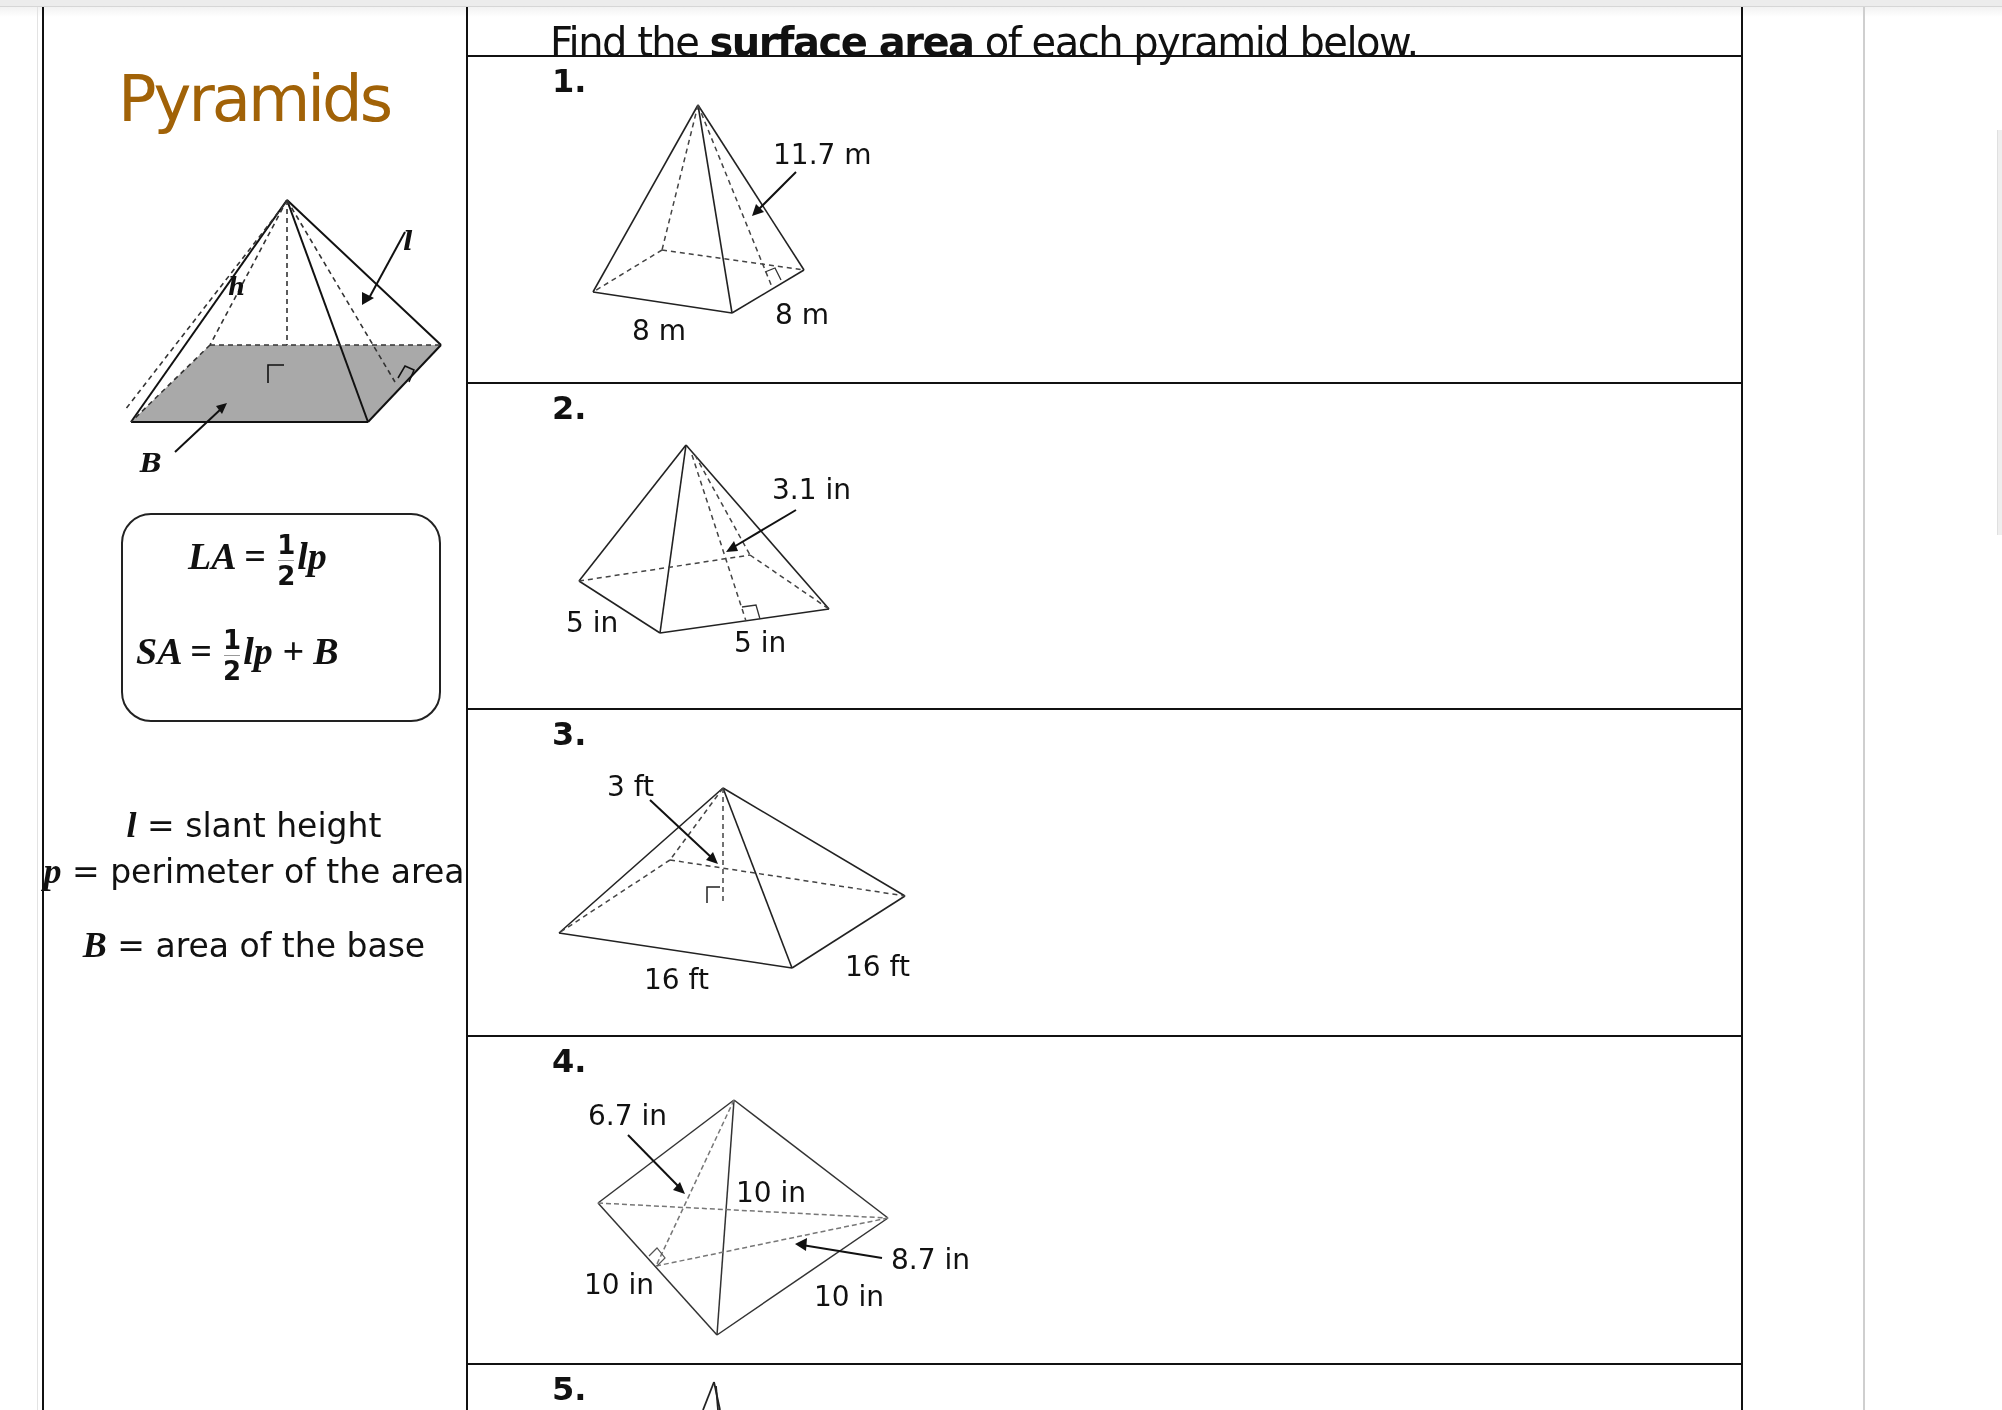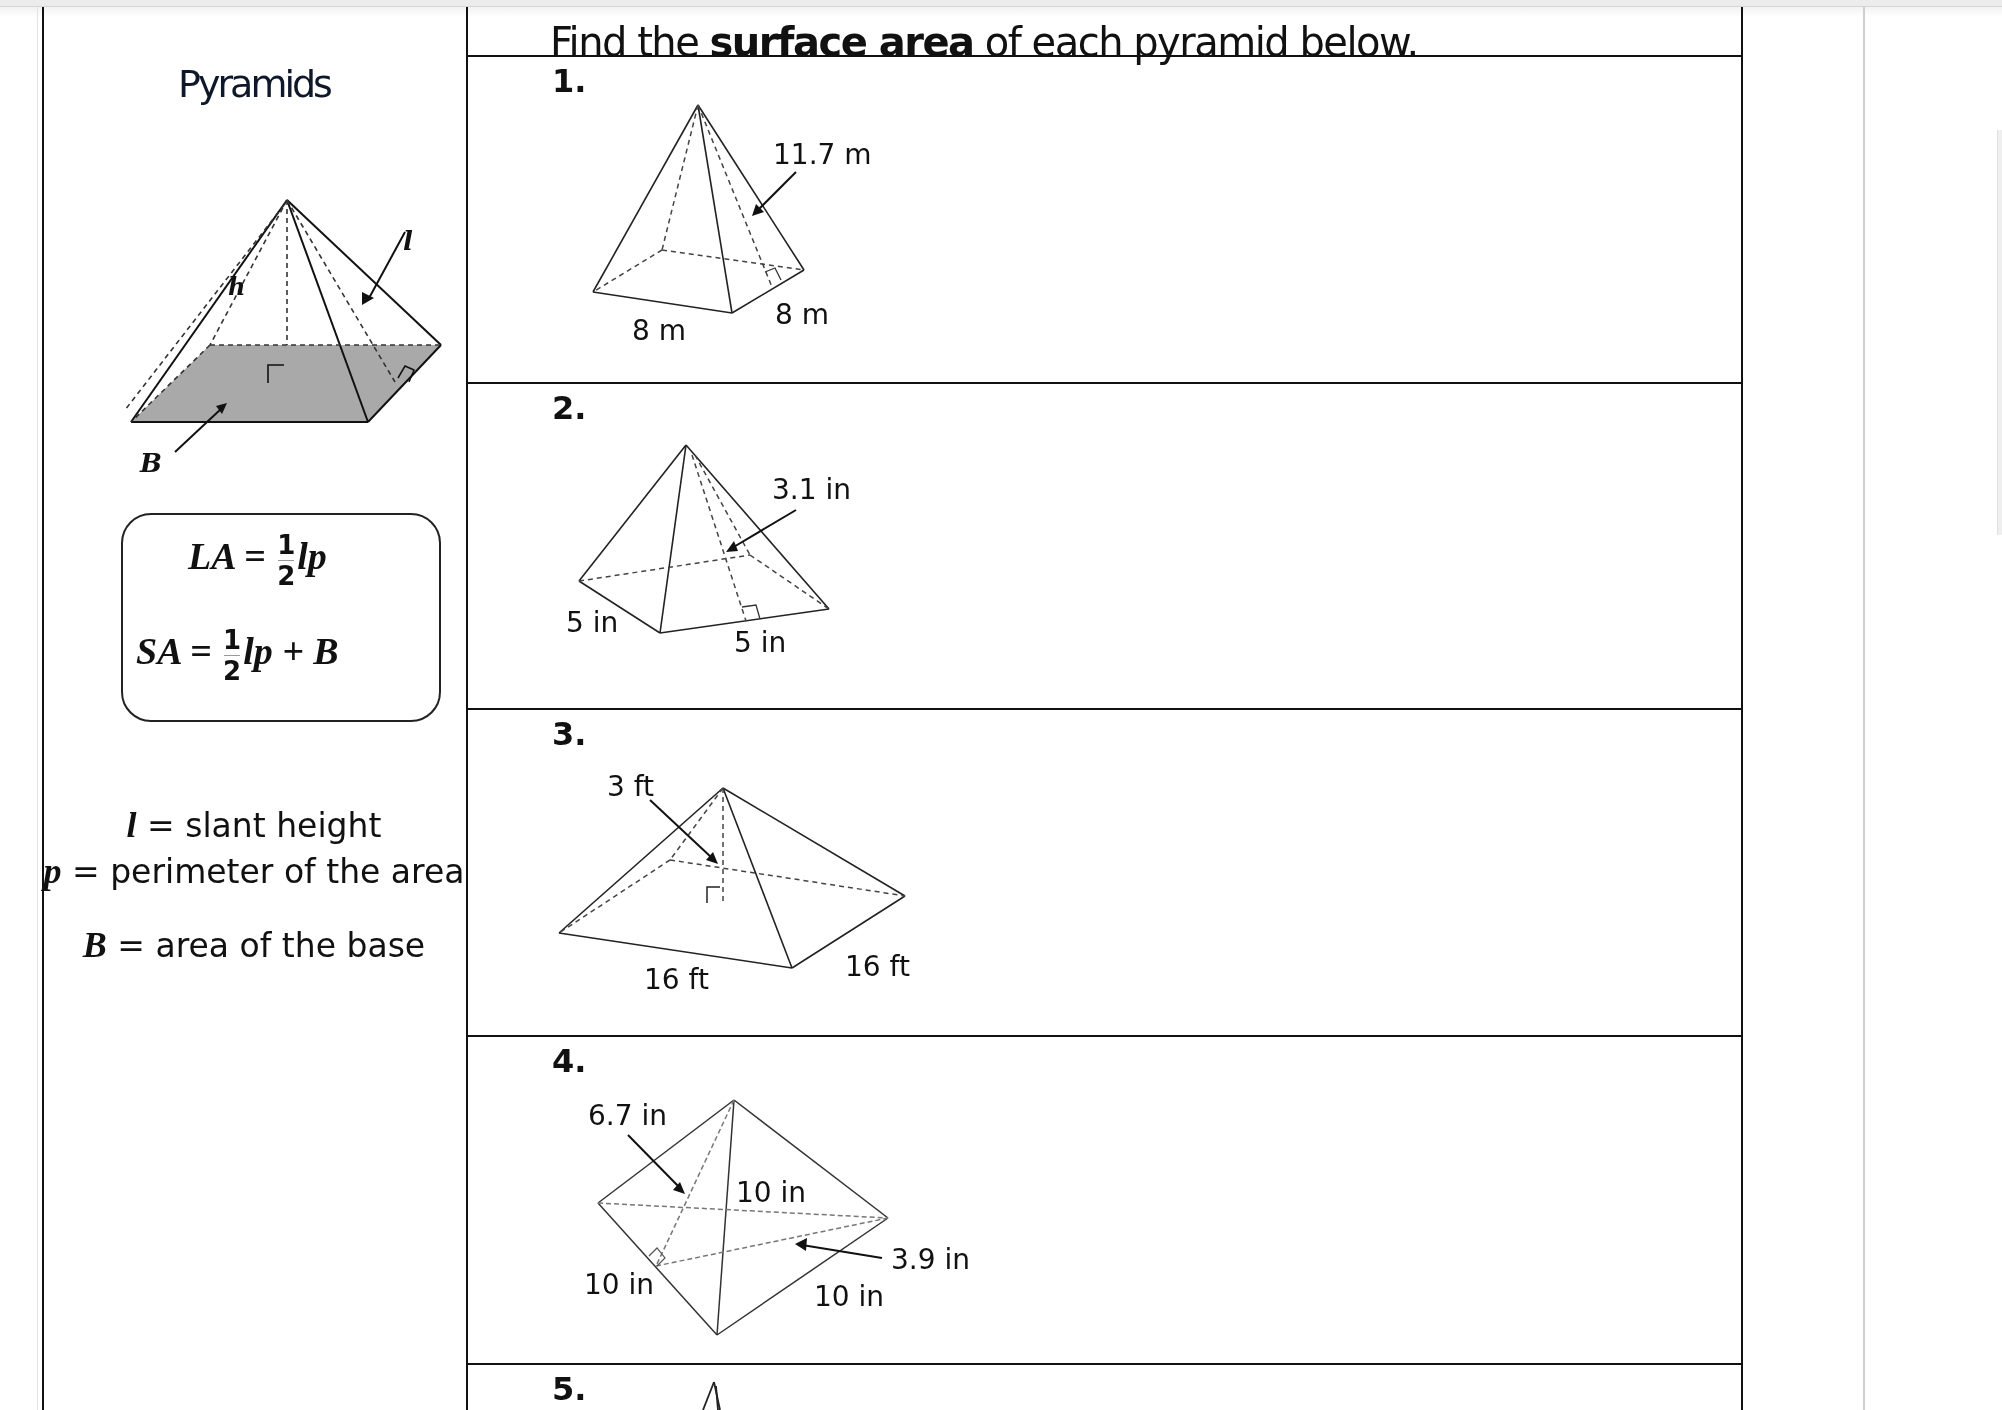--- a/index.html
+++ b/index.html
@@ -7,21 +7,21 @@
   .topbar{position:absolute;left:0;top:0;width:2002px;height:6px;background:#ececec;border-bottom:1px solid #d6d6d6;}
   .topshade{position:absolute;left:0;top:7px;width:2002px;height:10px;background:linear-gradient(#f2f2f2,#ffffff);}
   .pageedge{position:absolute;top:7px;width:2px;height:1403px;background:#cfcfcf;}
   .page-left-faint{position:absolute;left:37px;top:7px;width:1px;height:1403px;background:#e3e3e3;}
   .scrollbar{position:absolute;left:1997px;top:130px;width:4px;height:405px;background:#efefef;border-left:1px solid #e0e0e0;}
   .sheet{position:absolute;left:42px;top:7px;width:1701px;height:1403px;border-left:2px solid #111;border-right:2px solid #111;box-sizing:border-box;}
   .divider{position:absolute;left:466px;top:7px;width:2px;height:1403px;background:#111;}
   .hline{position:absolute;left:467px;width:1276px;height:2px;background:#111;}
   .header{position:absolute;left:550px;top:19px;height:46px;font-family:"DejaVu Sans",sans-serif;font-size:40px;letter-spacing:-1.5px;color:#111;line-height:46px;white-space:nowrap;}
   .header b{font-weight:bold;}
-  .title{position:absolute;left:42px;top:62px;width:424px;text-align:center;font-family:"DejaVu Sans",sans-serif;font-size:38px;letter-spacing:-3px;color:#0f172a;}
+  .title{position:absolute;left:42px;top:62px;width:424px;text-align:center;font-family:"DejaVu Sans",sans-serif;font-size:64px;letter-spacing:-3px;color:#a16207;}
   .num{position:absolute;left:552px;font-family:"DejaVu Sans",sans-serif;font-weight:bold;font-size:32px;color:#111;}
   .lbl{position:absolute;font-family:"DejaVu Sans",sans-serif;font-size:28px;color:#111;white-space:nowrap;}
   .serif-i{position:absolute;font-family:"DejaVu Serif",serif;font-style:italic;font-weight:bold;color:#111;}
   .formula-box{position:absolute;left:121px;top:513px;width:320px;height:209px;border:2px solid #222;border-radius:30px;box-sizing:border-box;}
   .formula{position:absolute;font-family:"Liberation Serif",serif;font-style:italic;font-weight:bold;font-size:38px;color:#111;white-space:nowrap;}
   .frac{display:inline-block;vertical-align:middle;text-align:center;font-style:normal;font-family:"DejaVu Sans",sans-serif;font-weight:bold;font-size:26px;line-height:26px;margin:0 2px;}
   .frac span{display:block;}
   .frac .bar{height:1px;background:#999;width:16px;margin:2px auto;}
   .legend{position:absolute;left:42px;width:424px;text-align:center;font-family:"DejaVu Sans",sans-serif;font-size:33px;color:#111;white-space:nowrap;margin-top:30px;}
   .legend i{font-family:"Liberation Serif",serif;font-style:italic;font-weight:bold;font-size:36px;}
@@ -185,13 +185,13 @@
 <div class="lbl" style="left:734px;top:626px">5 in</div>
 
 <div class="lbl" style="left:607px;top:770px">3 ft</div>
 <div class="lbl" style="left:644px;top:963px">16 ft</div>
 <div class="lbl" style="left:845px;top:950px">16 ft</div>
 
 <div class="lbl" style="left:588px;top:1099px">6.7 in</div>
 <div class="lbl" style="left:736px;top:1176px">10 in</div>
 <div class="lbl" style="left:584px;top:1268px">10 in</div>
 <div class="lbl" style="left:814px;top:1280px">10 in</div>
-<div class="lbl" style="left:891px;top:1243px">3.9 in</div>
+<div class="lbl" style="left:891px;top:1243px">8.7 in</div>
 
 </body></html>

